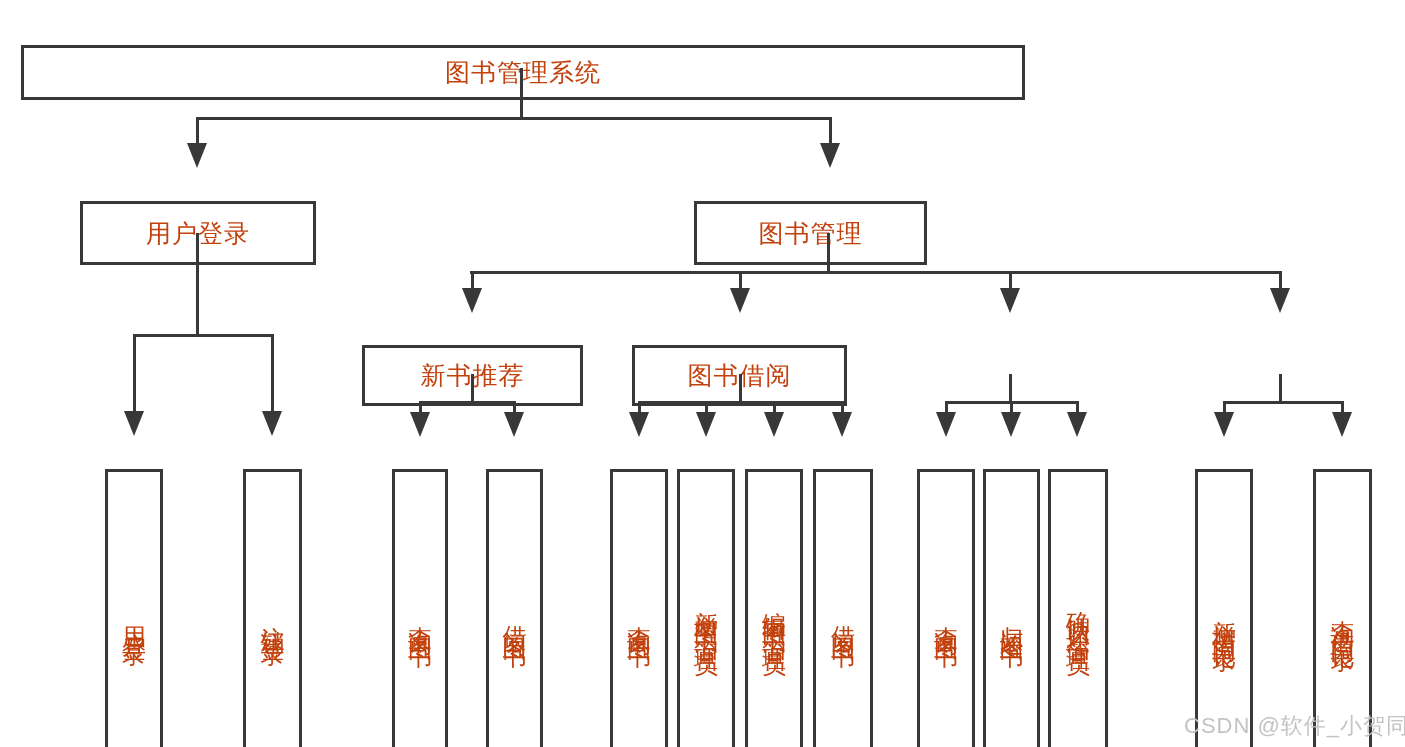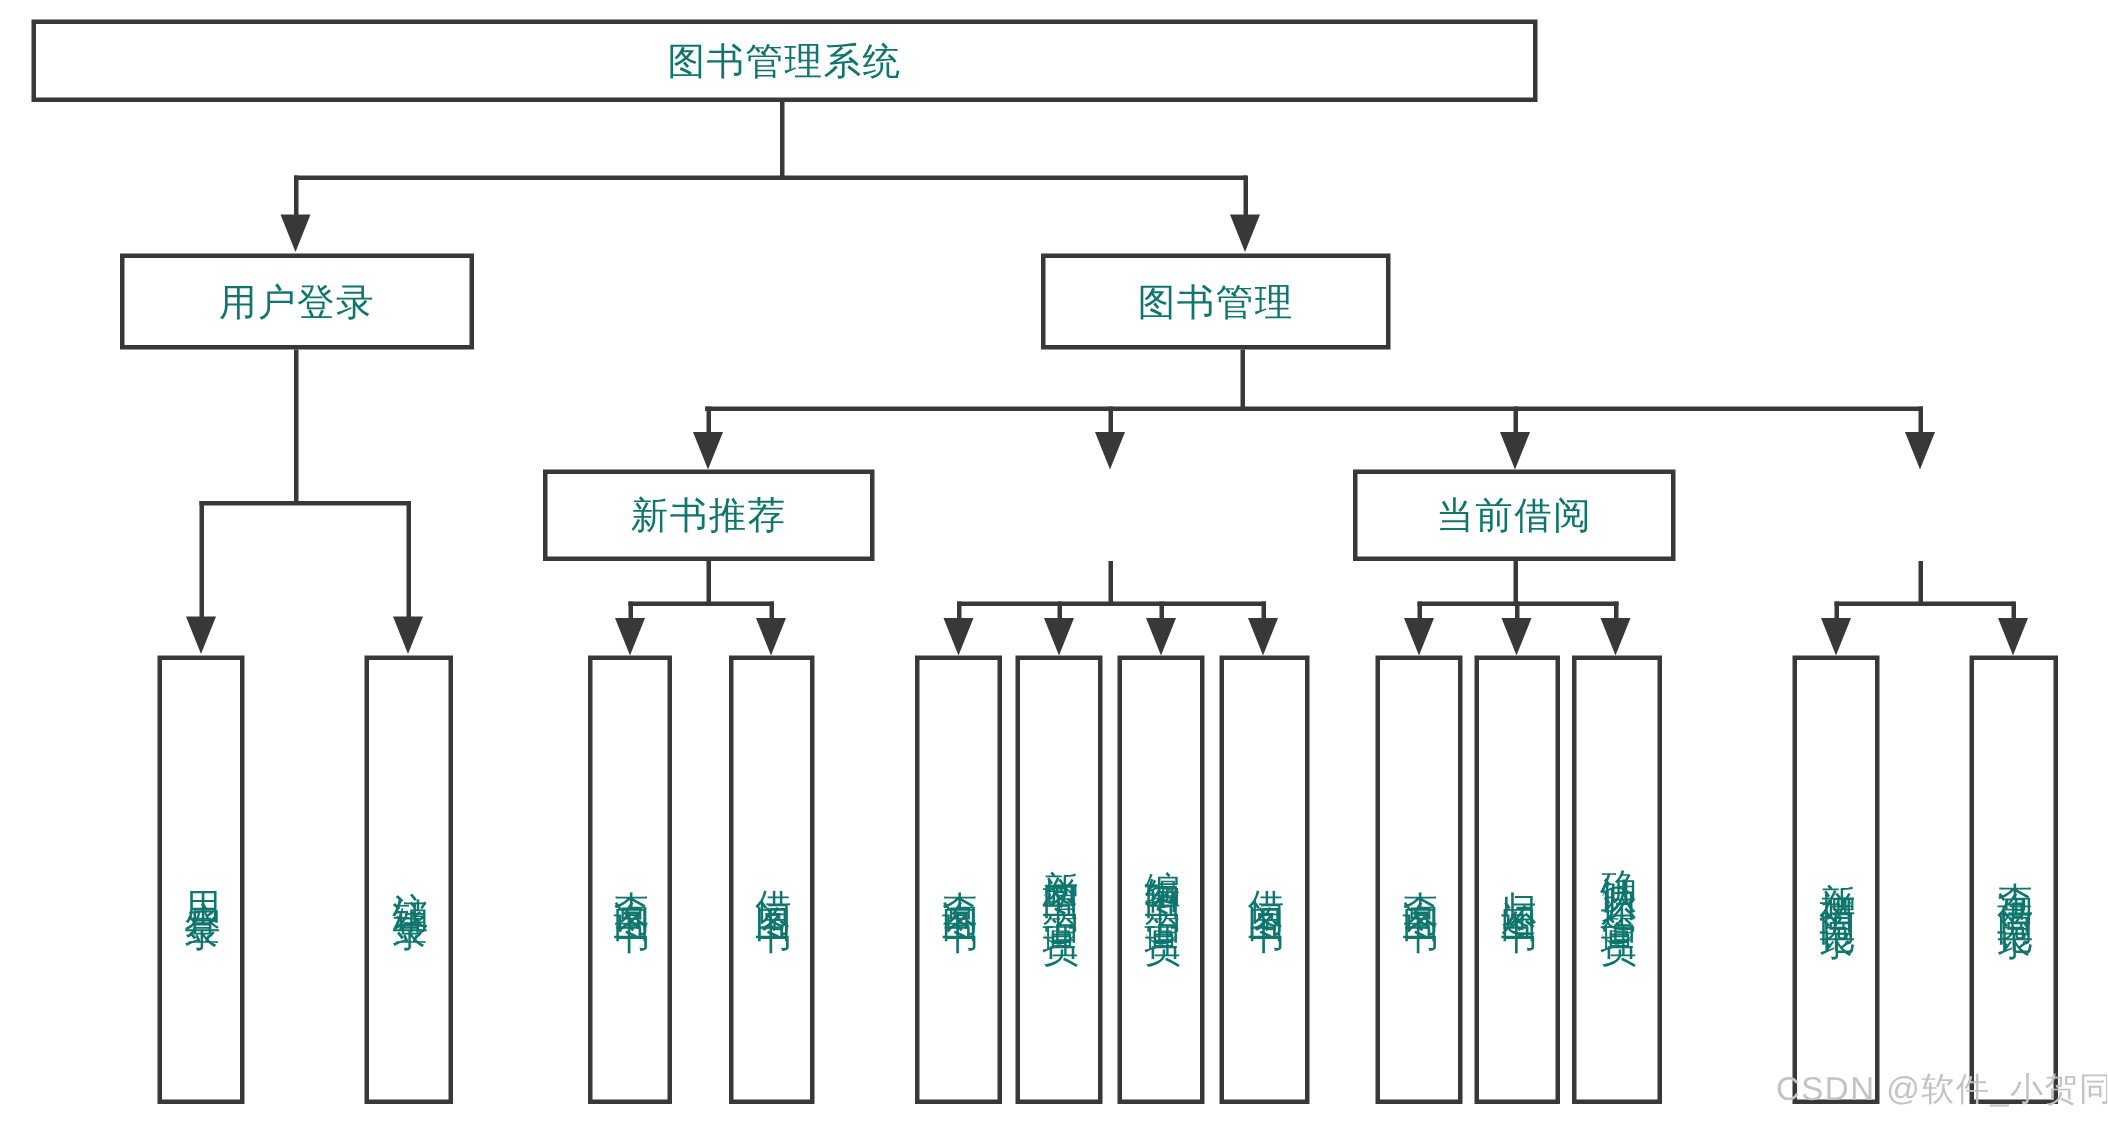--- a/index.html
+++ b/index.html
@@ -3,21 +3,22 @@
 <meta charset="utf-8">
 <style>
   html,body { margin:0; padding:0; background:#ffffff; }
   .canvas {
     position:relative; width:1405px; height:747px; background:#ffffff;
     font-family:"Liberation Sans","DejaVu Sans",sans-serif; overflow:hidden;
   }
   .box {
     position:absolute; box-sizing:border-box; border:3px solid #383838;
     background:#ffffff; display:flex; align-items:center; justify-content:center;
-    color:#0f766e;
+    color:#c2410c;
+    margin-top:32px;
   }
   .box.h span { font-size:25px; letter-spacing:1px; white-space:nowrap; }
   .box.v span {
     writing-mode:vertical-rl; text-orientation:mixed;
     font-size:24px; letter-spacing:6px; line-height:1; white-space:nowrap;
   }
   .vline, .hline { position:absolute; background:#383838; }
   .arrow {
     position:absolute; width:0; height:0;
     border-left:10px solid transparent; border-right:10px solid transparent;
@@ -40,22 +41,22 @@
   <div class="box h" style="left:80px;top:169px;width:236px;height:64px">
     <span>用户登录</span>
   </div>
   <div class="box h" style="left:694px;top:169px;width:233px;height:64px">
     <span>图书管理</span>
   </div>
 
   <div class="box h" style="left:362px;top:313px;width:221px;height:61px">
     <span>新书推荐</span>
   </div>
-  <div class="box h" style="left:902px;top:313px;width:215px;height:61px">
-    <span>当前借阅</span>
+  <div class="box h" style="left:632px;top:313px;width:215px;height:61px">
+    <span>图书借阅</span>
   </div>
 
   <div class="box v" style="left:105px;top:437px;width:58px;height:299px">
     <span>用户登录</span>
   </div>
   <div class="box v" style="left:243px;top:437px;width:59px;height:299px">
     <span>注销登录</span>
   </div>
 
   <div class="box v" style="left:392px;top:437px;width:56px;height:299px">

